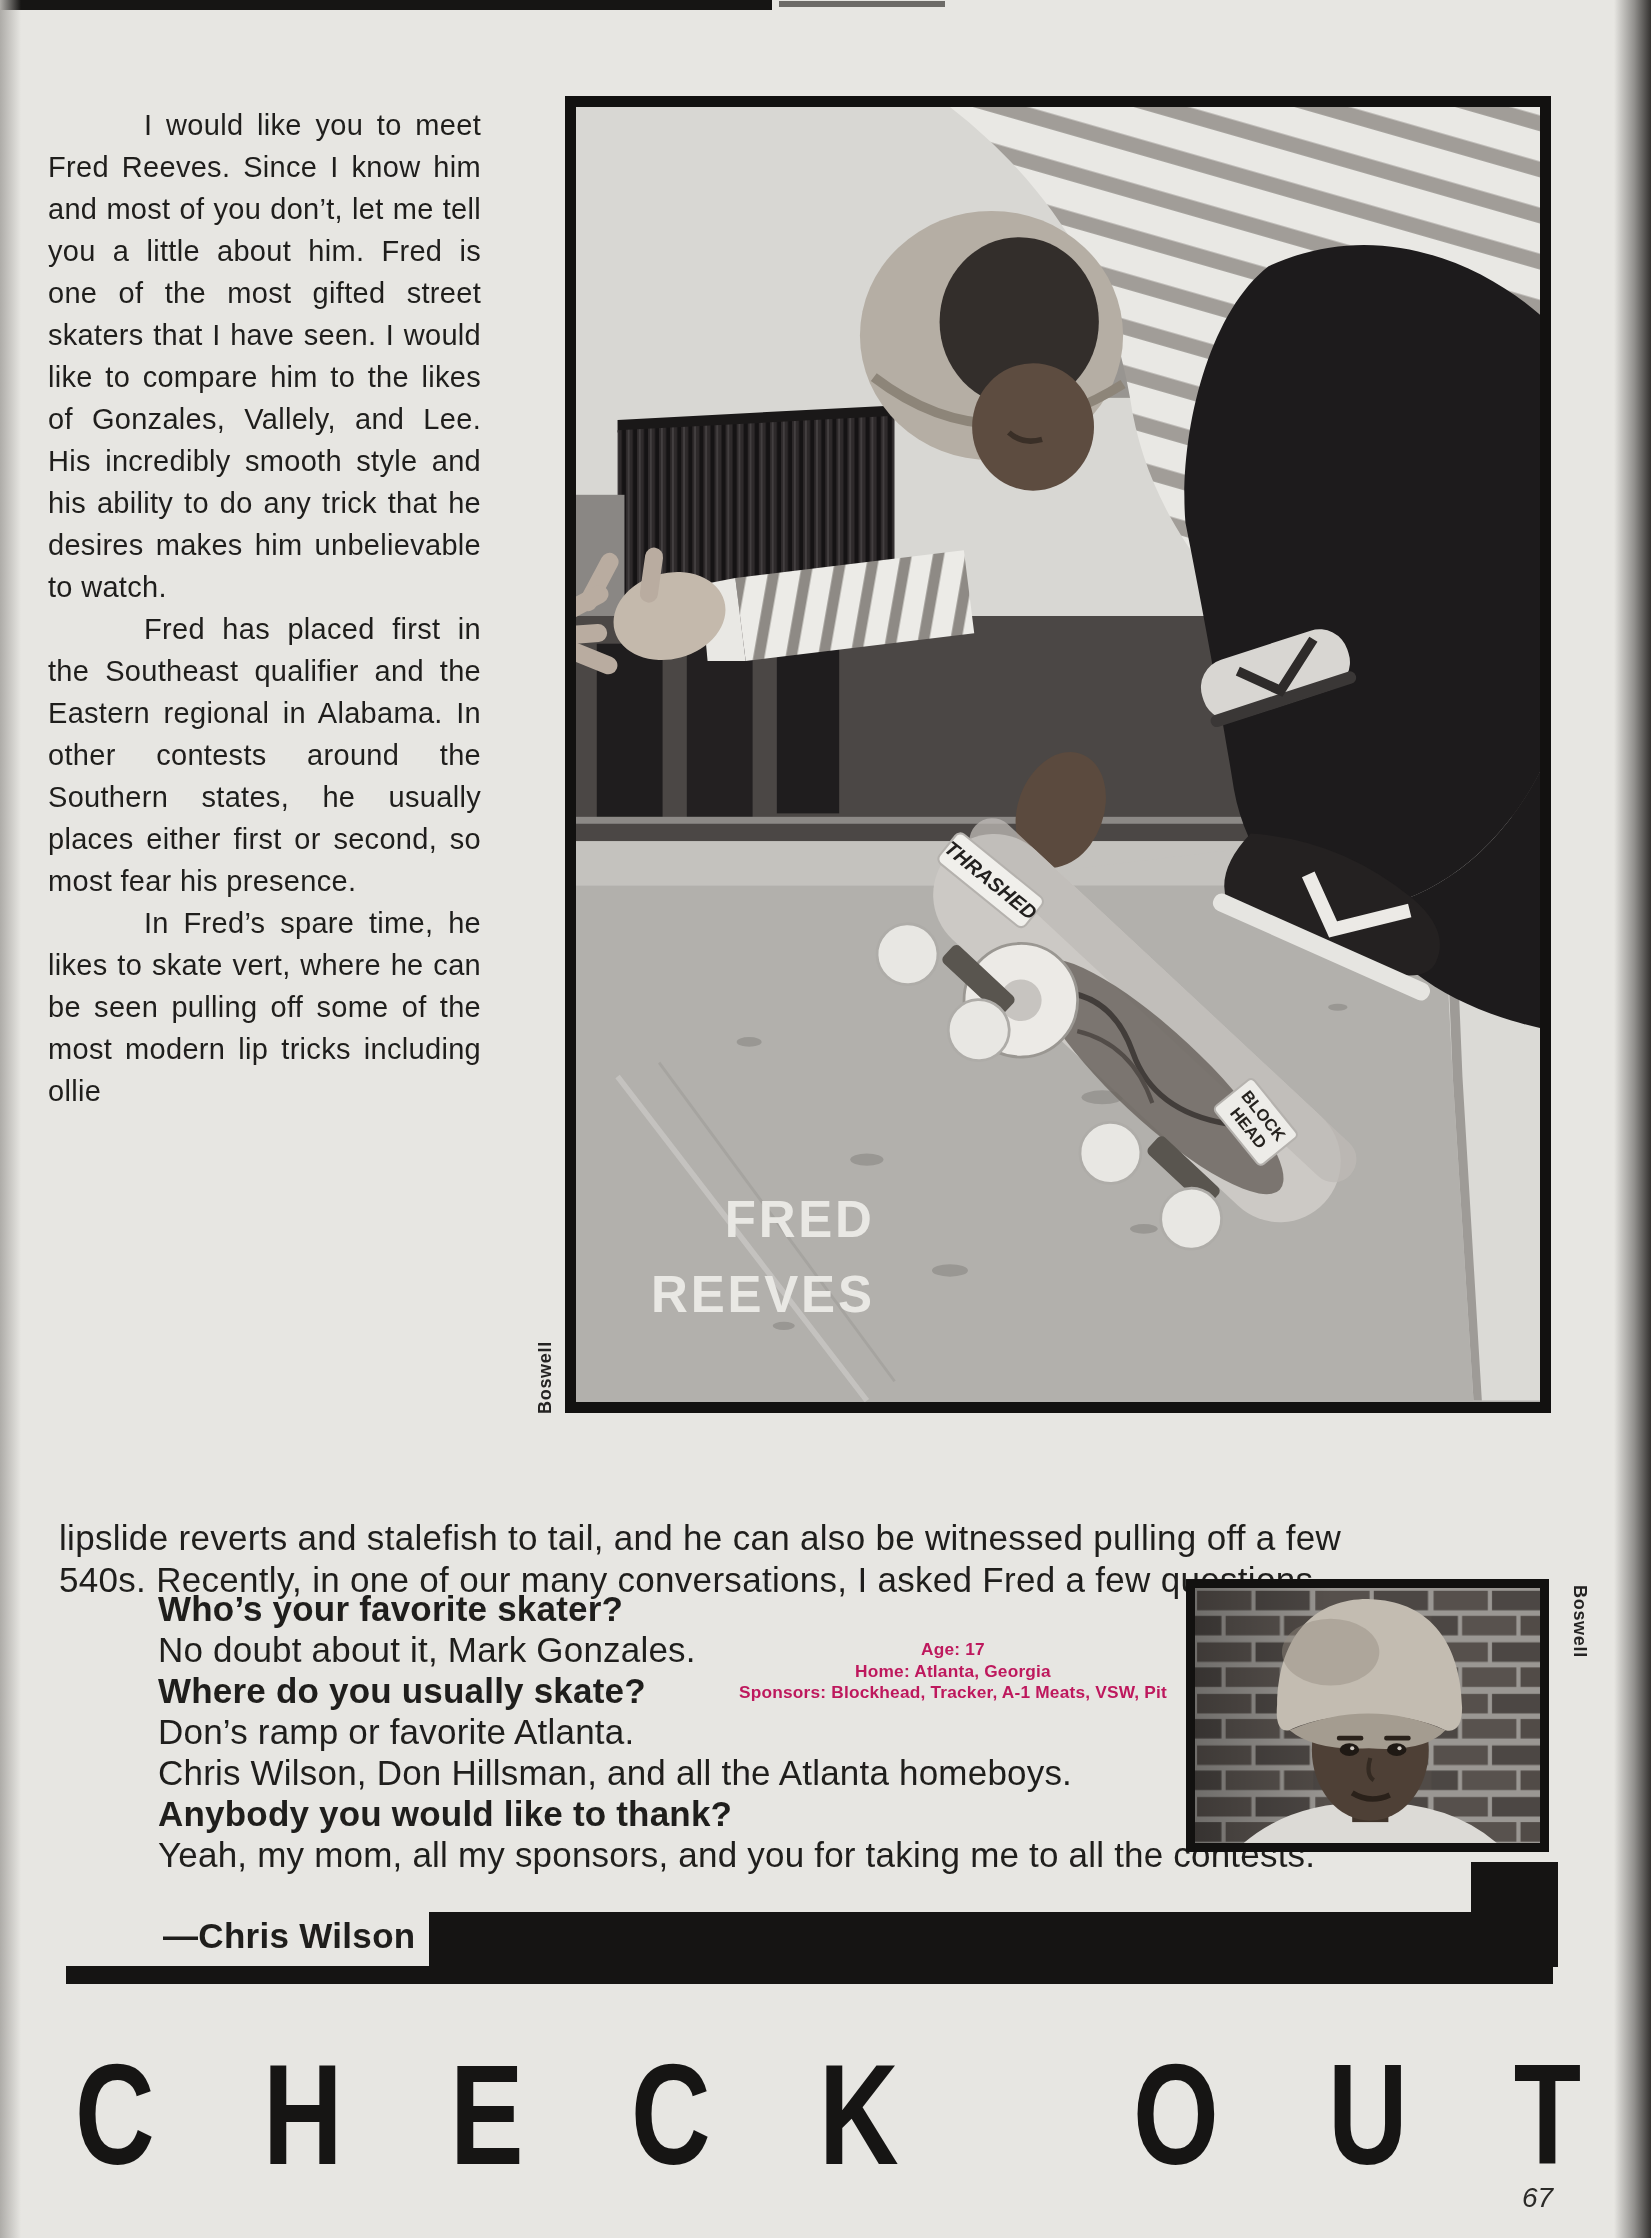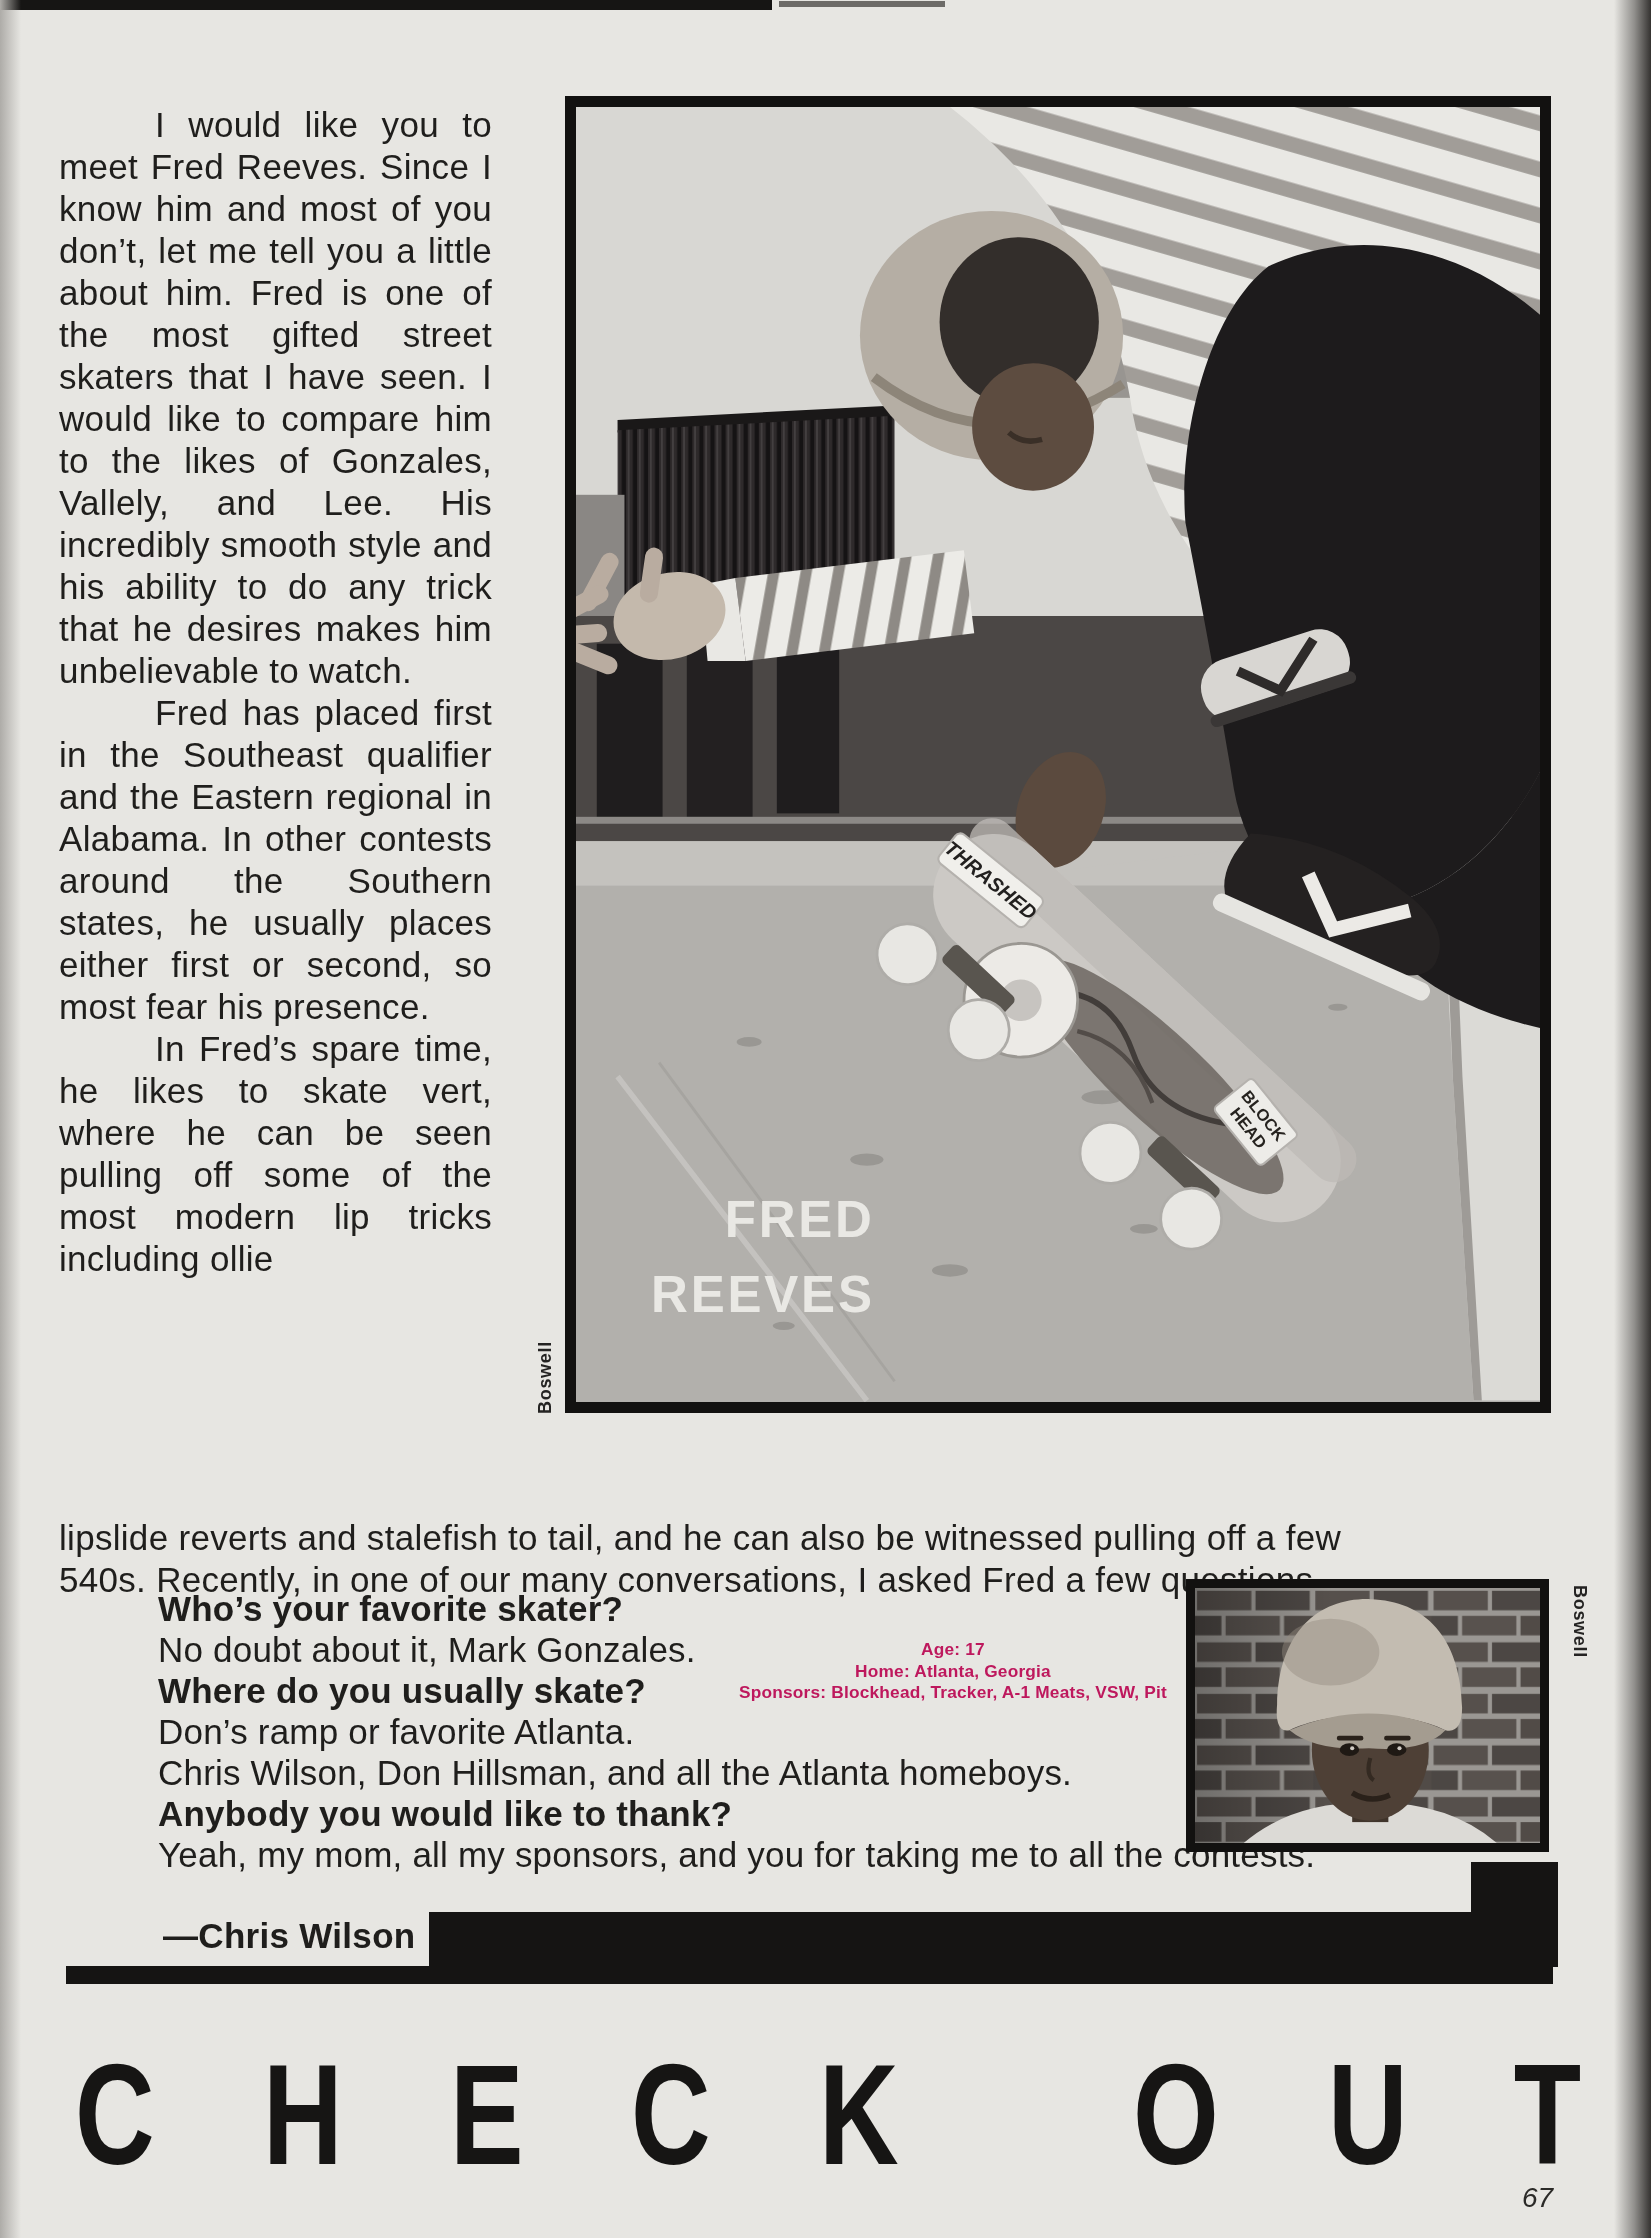--- a/index.html
+++ b/index.html
@@ -10,21 +10,21 @@
   }
   .abs{position:absolute;}
   
   .top-strip{left:0;top:0;width:772px;height:9.7px;background:#161514;}
   .top-strip2{left:779px;top:1.4px;width:166px;height:5.5px;background:#6d6b68;}
   .left-edge{left:0;top:0;width:21px;height:100%;
     background:linear-gradient(to right,#aeaca8,rgba(174,172,168,0));}
   .right-edge{right:0;top:0;width:37px;height:100%;
     background:linear-gradient(to right,rgba(40,38,36,0),rgba(40,38,36,.45) 55%,#343230);}
   
-  .intro-col{left:59px;top:104px;width:433px;font-size:35px;line-height:42px;
+  .intro-col{left:48px;top:104px;width:433px;font-size:29px;line-height:42px;
     text-align:justify;letter-spacing:0.3px;}
   .intro-col p{margin:0;text-indent:96px;}
   
   .main-photo{left:565px;top:96px;width:986px;height:1317px;
     border:11px solid #121110;box-sizing:border-box;background:#d8d7d3;}
   .main-photo svg{display:block;width:100%;height:100%;}
   .photo-title{left:651px;top:1182px;font-size:51px;font-weight:bold;color:#e9e8e4;
     letter-spacing:2.8px;line-height:75px;text-align:right;}
   .credit-main{left:535px;top:1414px;transform:rotate(-90deg);transform-origin:0 0;
     font-size:18px;font-weight:bold;letter-spacing:0.7px;color:#242322;}

